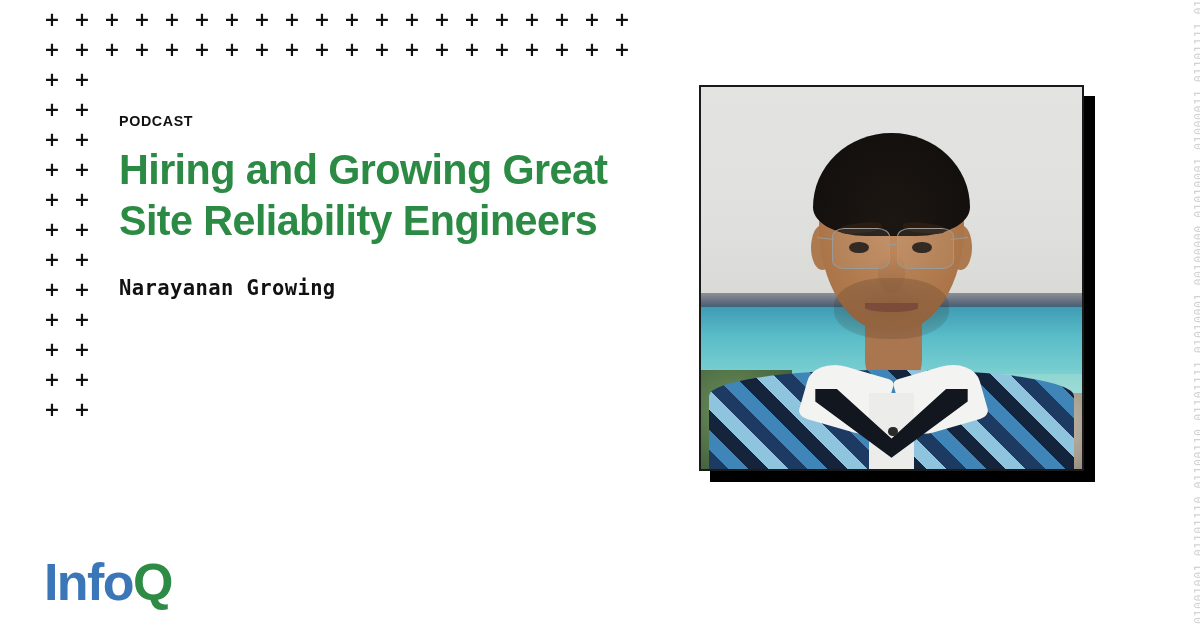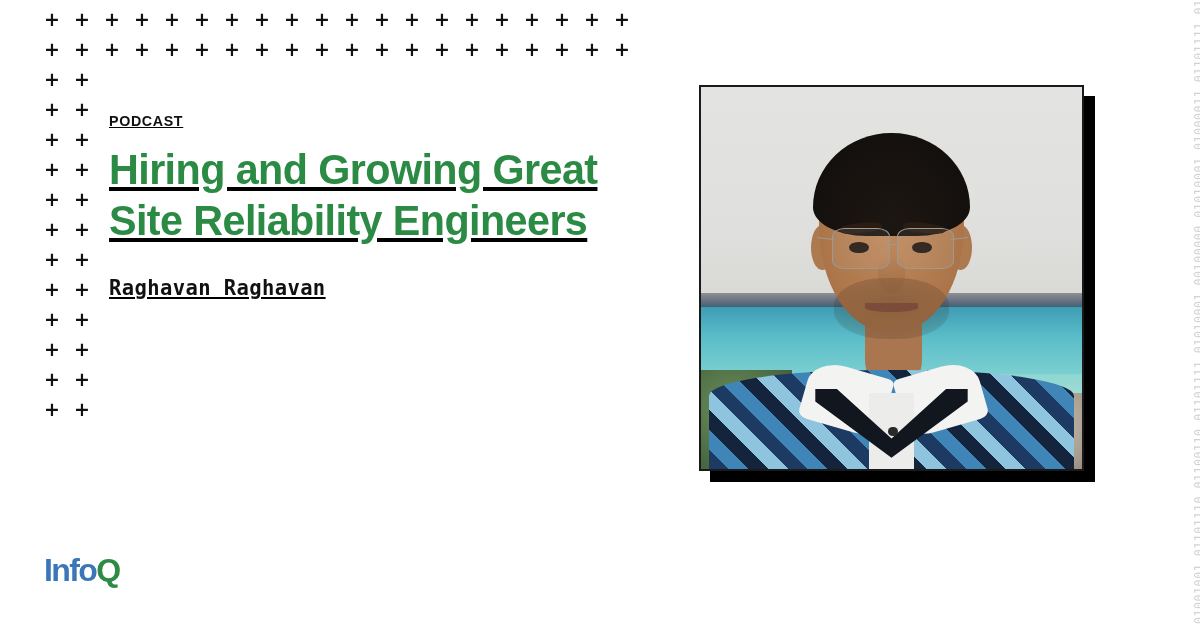--- a/index.html
+++ b/index.html
@@ -63,24 +63,23 @@
     white-space: nowrap;
     font-family: "DejaVu Sans Mono", monospace;
     font-size: 11.5px;
     letter-spacing: 0.6px;
     color: #d2d2d2;
   }
 
   
   #content {
     position: absolute;
-    left: 109px;
+    left: 119px;
     top: 112px;
     width: 545px;
-    text-decoration: underline;
   }
   #eyebrow {
     font-family: "Liberation Sans", sans-serif;
     font-size: 15.5px;
     font-weight: 700;
     letter-spacing: 0.7px;
     color: #111111;
     margin: 0 0 14px 0;
     transform: scaleX(0.92);
     transform-origin: left center;
@@ -282,21 +281,21 @@
     background: radial-gradient(ellipse at 50% 40%, rgba(60,40,28,0.30) 0%, rgba(45,30,20,0.16) 70%, rgba(45,30,20,0) 100%);
     border-radius: 45%;
   }
 
   
   #logo {
     position: absolute;
     left: 44px;
     top: 552px;
     font-family: "Liberation Sans", sans-serif;
-    font-size: 32px;
+    font-size: 52px;
     font-weight: 700;
     letter-spacing: -1.6px;
   }
   #logo .info { color: #3a76b8; }
   #logo .q { color: #2e8b45; }
 </style>
 </head>
 <body>
 
 <div id="card">
@@ -402,21 +401,21 @@
 
   <div id="content">
 
     <div id="eyebrow">PODCAST</div>
 
     <h1 id="headline">
       <span class="line">Hiring and Growing Great</span>
       <span class="line">Site Reliability Engineers</span>
     </h1>
 
-    <div id="author">Raghavan Raghavan</div>
+    <div id="author">Narayanan Growing</div>
 
 
   </div>
 
   <div id="portrait-wrap">
     <div id="portrait-shadow"></div>
     <div id="portrait-frame">
       <div id="portrait-photo">
         <div class="ph-sky"></div>
         <div class="ph-horizon"></div>

